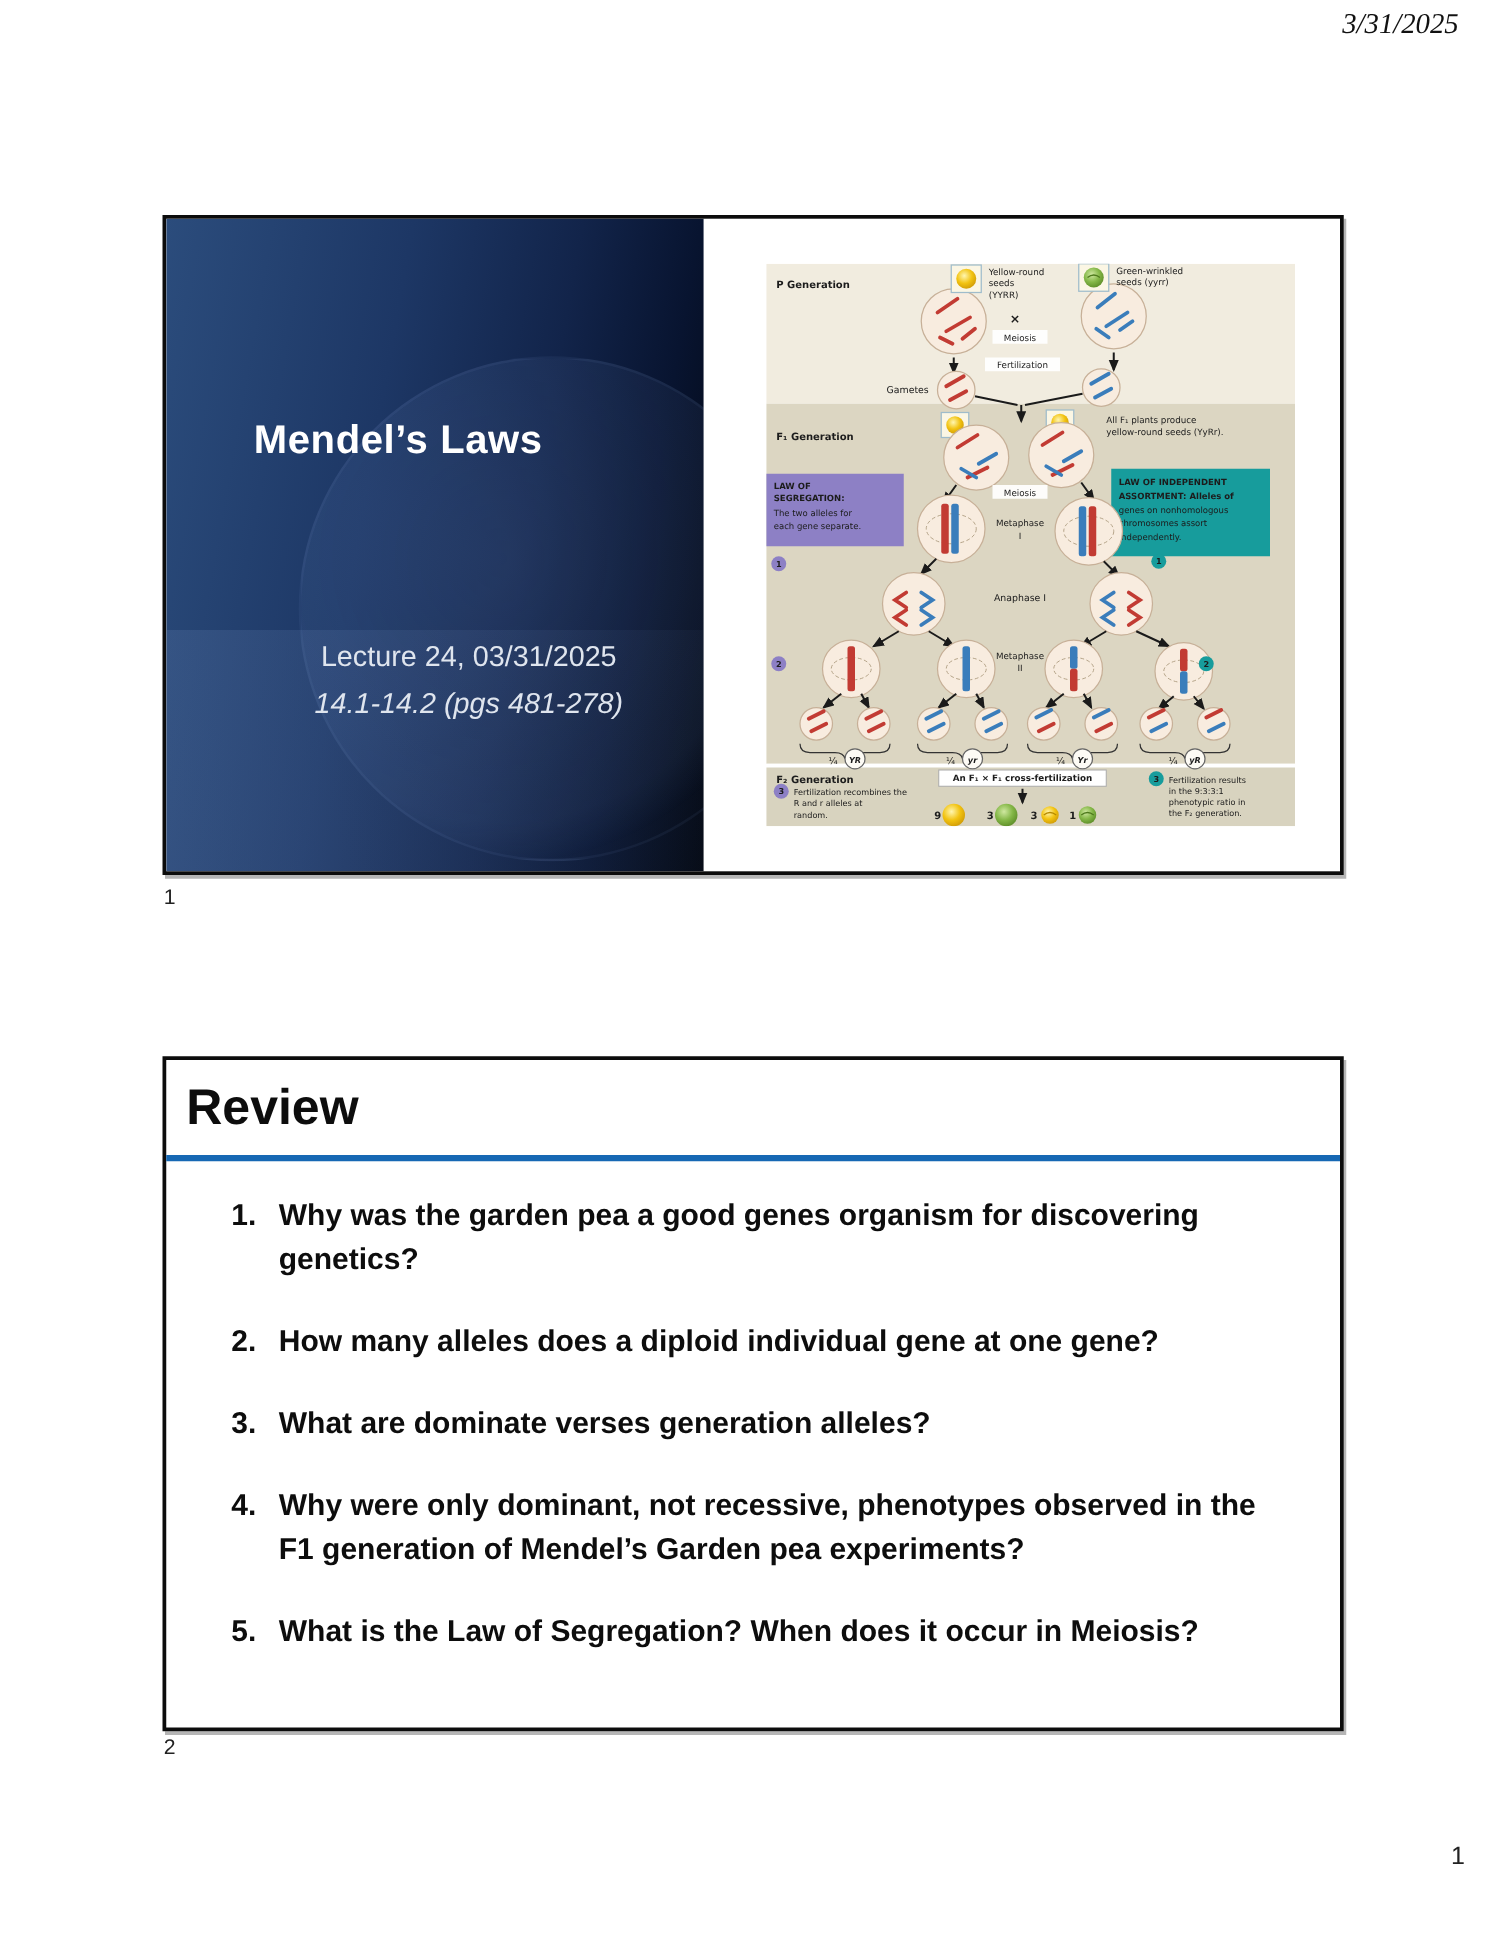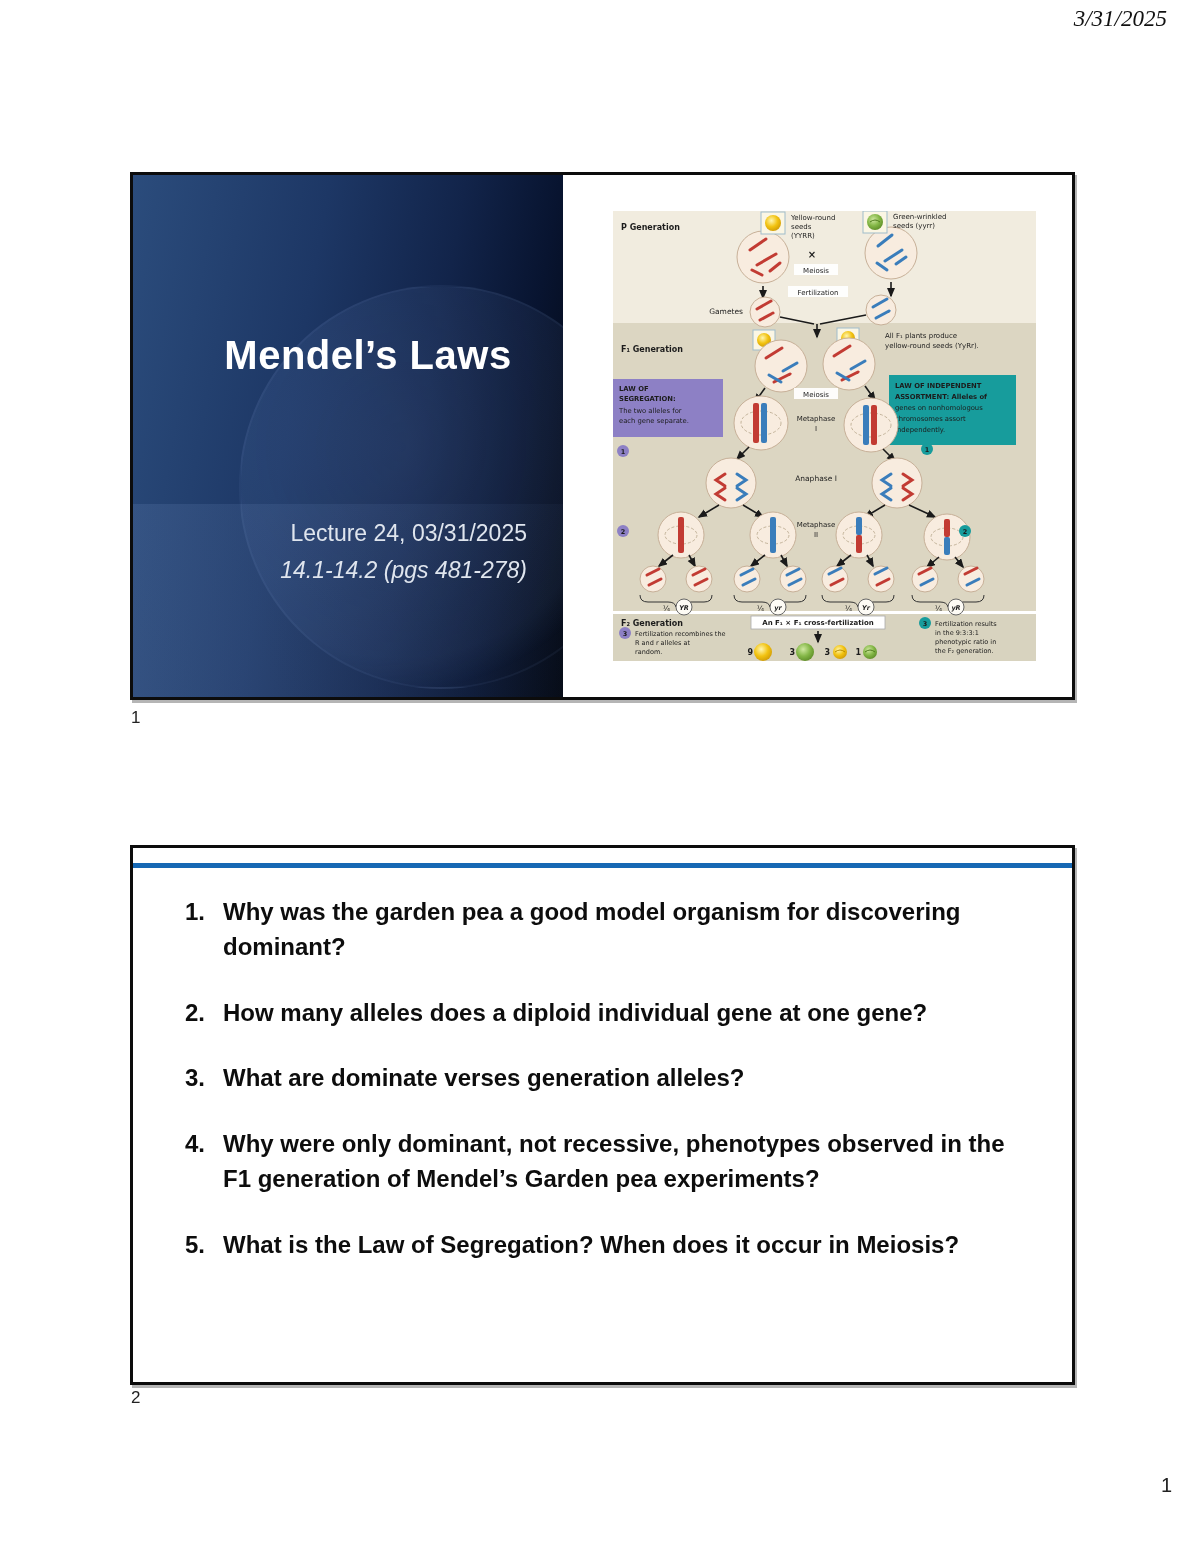--- a/index.html
+++ b/index.html
@@ -13,23 +13,23 @@
   .slide2{top:845px;height:534px;}
 
   
   .slide1-left{position:relative;width:430px;height:100%;flex:0 0 auto;overflow:hidden;
     background:linear-gradient(100deg,#2b4c7c 0%,#1d3765 38%,#12244a 64%,#081430 82%,#02060f 100%);}
   .deco-circle{position:absolute;right:-80px;top:110px;width:400px;height:400px;border-radius:50%;
     background:radial-gradient(circle at 40% 40%, rgba(120,150,205,.16) 0%, rgba(120,150,205,.08) 62%, rgba(120,150,205,0) 72%);
     border:2px solid rgba(140,170,220,.07);}
   .bottom-band{position:absolute;left:0;right:0;top:63%;bottom:0;
     background:linear-gradient(90deg, rgba(105,135,185,.22), rgba(105,135,185,.05));}
-  .slide1-left h1{position:relative;margin:158px 30px 0 70px;text-align:center;color:#ffffff;
-    font-size:40px;font-weight:bold;letter-spacing:.5px;}
-  .slide1-sub{position:relative;margin:0 36px 0 90px;text-align:right;color:#dfe5ee;font-size:23px;}
+  .slide1-left h1{position:relative;margin:158px 30px 0 70px;color:#ffffff;
+    font-size:32px;font-weight:bold;letter-spacing:.5px;}
+  .slide1-sub{position:relative;margin:0 36px 0 90px;text-align:center;color:#dfe5ee;font-size:23px;}
   .sub1{margin-top:142px;}
   .sub2{margin-top:10px;font-style:italic;}
 
   
   .slide1-right{position:relative;flex:1 1 auto;background:#fff;}
   #mendel-figure{display:block;margin:36px 0 0 50px;}
   #mendel-figure text{font-family:"DejaVu Sans",sans-serif;fill:#1c1c1c;}
   .t7{font-size:7px;} .t75{font-size:7.5px;} .t65{font-size:6.5px;}
   .t68{font-size:6.8px;} .t8b{font-size:8px;font-weight:bold;} .t10b{font-size:10px;font-weight:bold;}
   .b{font-weight:bold;} .mid{text-anchor:middle;} .end{text-anchor:end;} .it{font-style:italic;}
@@ -393,25 +393,26 @@
           <text class="t65" x="322" y="424">in the 9:3:3:1</text>
           <text class="t65" x="322" y="433">phenotypic ratio in</text>
           <text class="t65" x="322" y="442">the F₂ generation.</text>
         </g>
       </svg>
     </div>
   </section>
   <div class="slide-num num1">1</div>
 
   <section class="slide slide2">
+    <h2>Review</h2>
     <div class="rule"></div>
     <ol class="qlist">
       <li class="q">
         <span class="qnum">1.</span>
-        <span class="qtext">Why was the garden pea a good model organism for discovering dominant?</span>
+        <span class="qtext">Why was the garden pea a good genes organism for discovering genetics?</span>
       </li>
       <li class="q">
         <span class="qnum">2.</span>
         <span class="qtext">How many alleles does a diploid individual gene at one gene?</span>
       </li>
       <li class="q">
         <span class="qnum">3.</span>
         <span class="qtext">What are dominate verses generation alleles?</span>
       </li>
       <li class="q">

